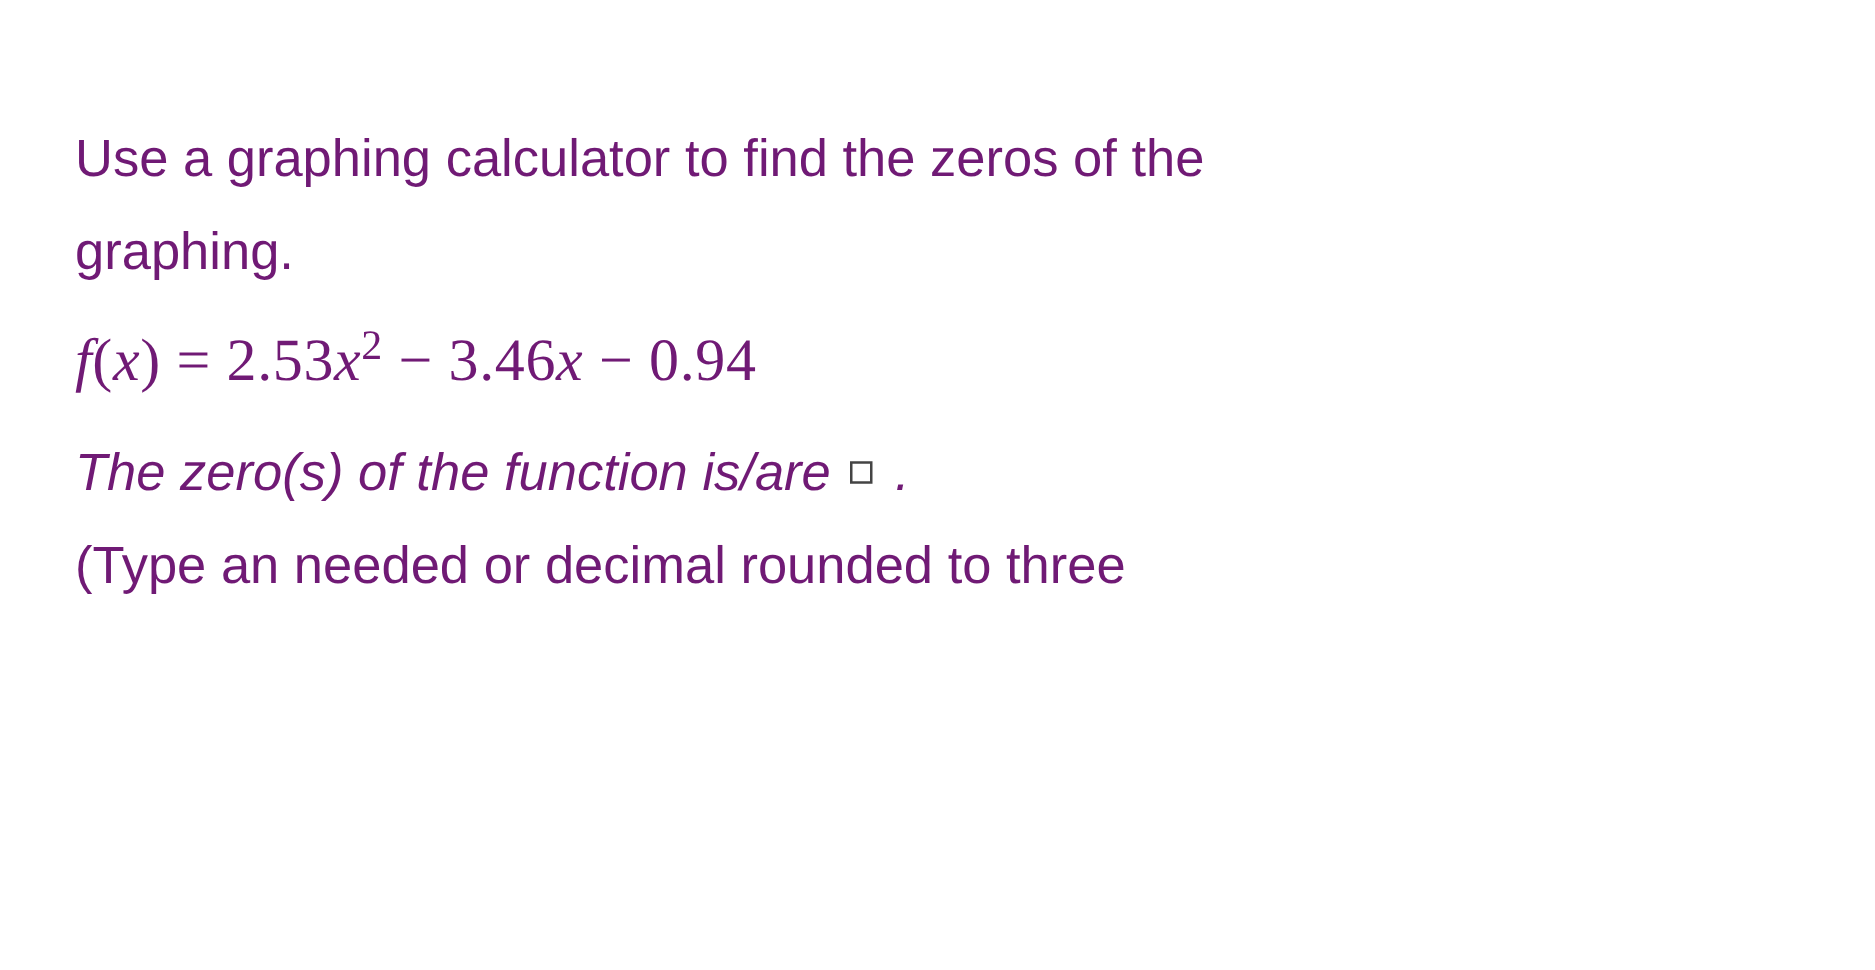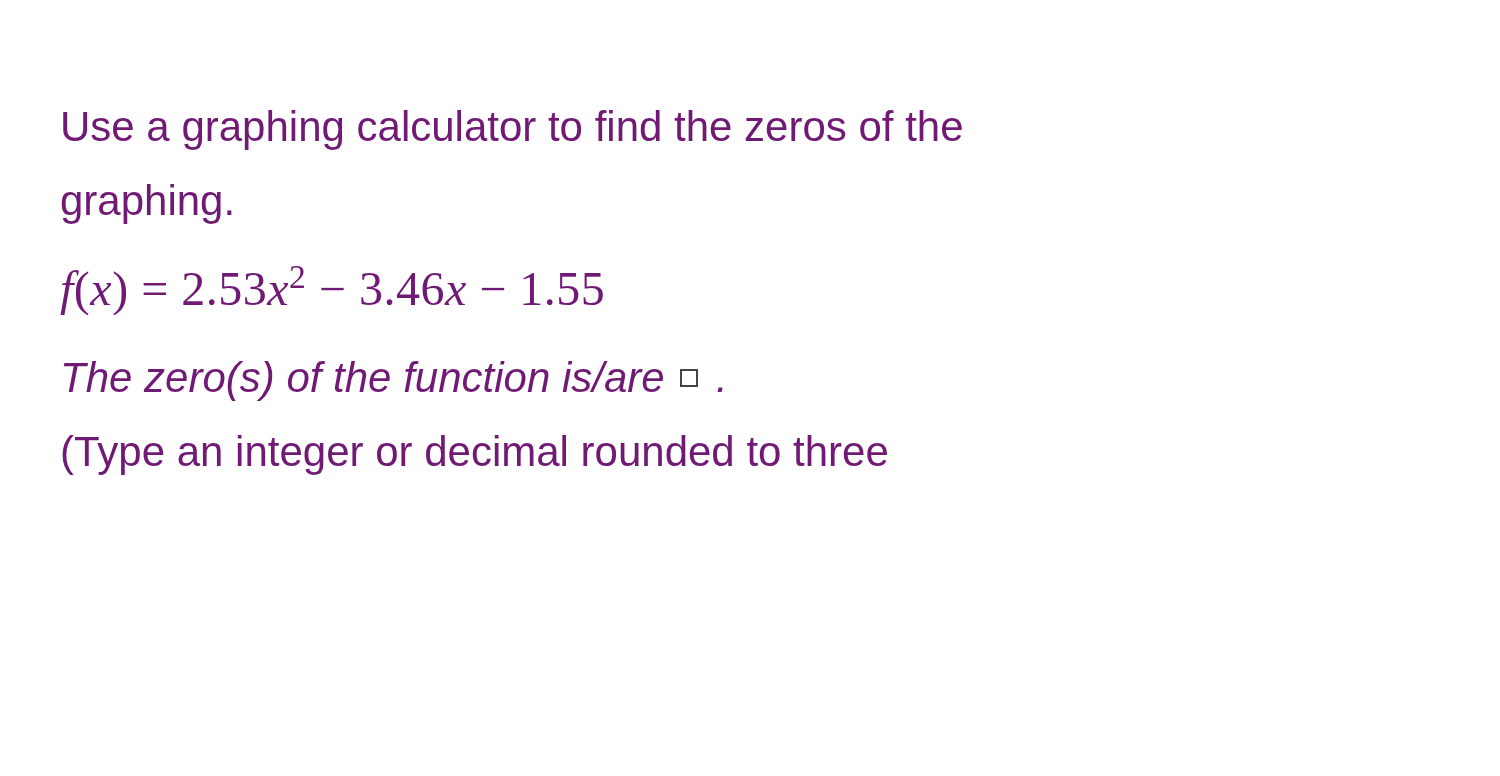--- a/index.html
+++ b/index.html
@@ -55,22 +55,22 @@
   </style>
 </head>
 <body>
 
 <div class="content">
 
   <div class="text-line">Use a graphing calculator to find the zeros of the</div>
   <div class="text-line">graphing.</div>
 
   <div class="math-line">
-    <span class="fn">f</span><span>(</span><span class="var">x</span><span>)</span><span> = </span><span>2.53</span><span class="var">x</span><sup>2</sup><span> − </span><span>3.46</span><span class="var">x</span><span> − </span><span>1.55</span>
+    <span class="fn">f</span><span>(</span><span class="var">x</span><span>)</span><span> = </span><span>2.53</span><span class="var">x</span><sup>2</sup><span> − </span><span>3.46</span><span class="var">x</span><span> − </span><span>0.94</span>
   </div>
 
   <div class="text-line">
     <span class="answer-line">The zero(s) of the function is/are </span><span class="answer-box"></span><span class="answer-line"> .</span>
   </div>
 
-  <div class="text-line">(Type an integer or decimal rounded to three</div>
+  <div class="text-line">(Type an needed or decimal rounded to three</div>
 
 </div>
 
 </body></html>

